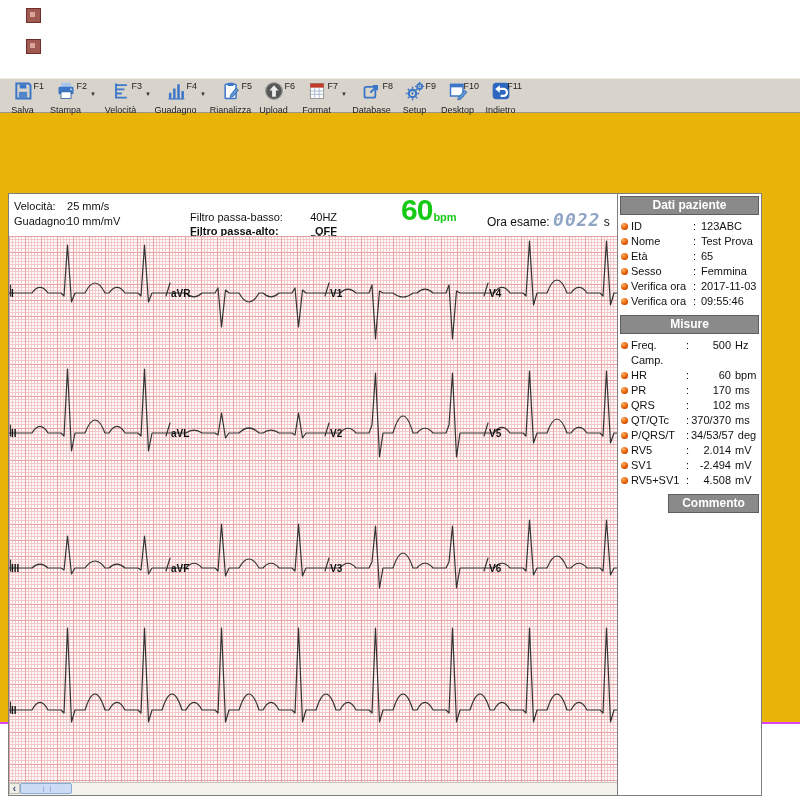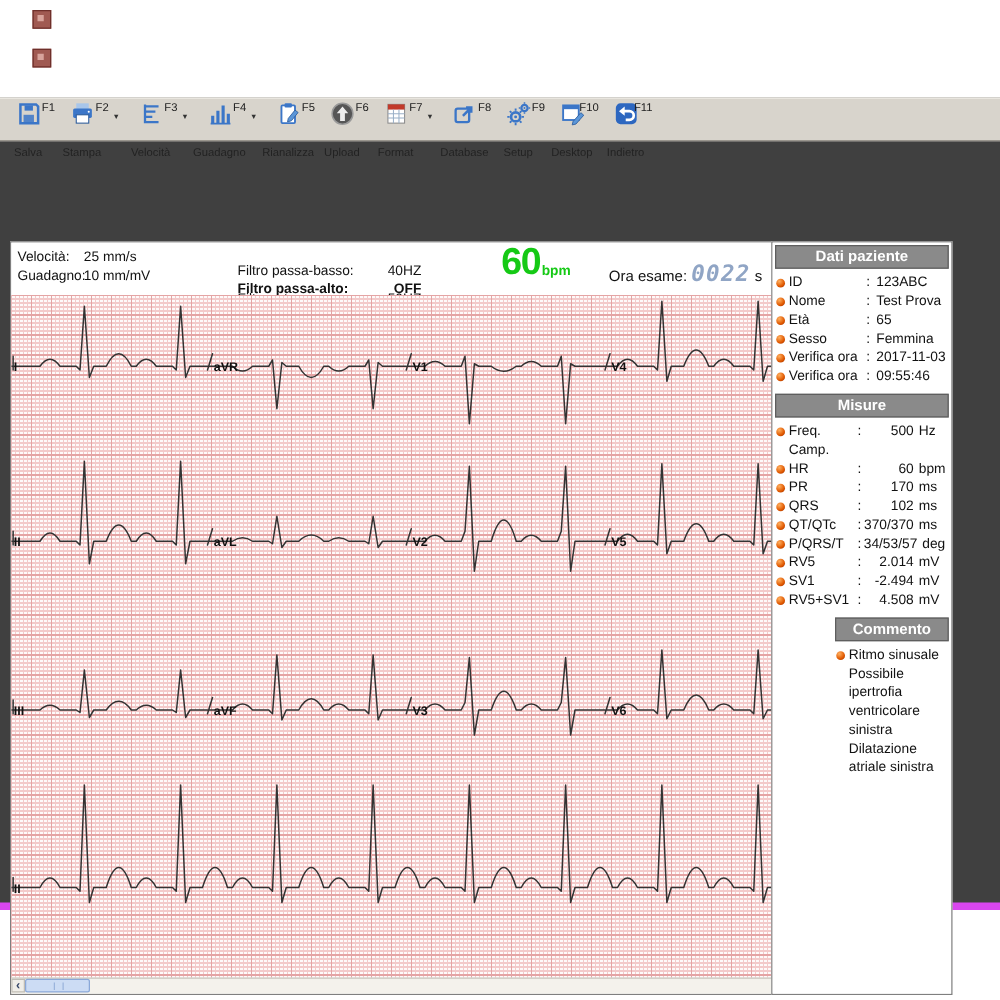--- a/index.html
+++ b/index.html
@@ -6,32 +6,32 @@
   .page{position:relative;width:800px;height:800px;background:#fff;overflow:hidden;
         font-family:"Liberation Sans",sans-serif;}
 
   
   .ph{position:absolute;width:13px;height:13px;background:#a05a52;border:1px solid #6e2f2a;}
   .ph::after{content:"";position:absolute;left:3px;top:3px;width:5px;height:5px;background:#d8a49c;}
   .ph1{left:26px;top:8px;}
   .ph2{left:26px;top:39px;}
 
   
-  .app{position:absolute;left:0;top:78px;width:800px;height:644px;background:#404040;
-       border-bottom:6px solid #d946ef;}
+  .app{position:absolute;left:0;top:78px;width:800px;height:644px;background:#eab308;
+       border-bottom:2px solid #d946ef;}
 
   
   .toolbar{position:absolute;left:0;top:0;width:100%;height:35px;box-sizing:border-box;
            display:flex;align-items:flex-start;padding:2px 0 0 1px;background:#d8d4cc;
            border-top:1px solid #eeebe5;border-bottom:1px solid #9a968e;}
   .tbtn{position:relative;width:43px;height:32px;text-align:center;flex:none;cursor:pointer;}
   .ticon{display:block;margin:0 auto;width:22px;height:20px;}
   .ticon svg{width:22px;height:20px;display:block;margin:0 auto;}
   .fkey{position:absolute;top:0;right:0;font-size:9px;color:#222;}
-  .tlabel{display:block;font-size:9px;color:#222;margin-top:16px;white-space:nowrap;}
+  .tlabel{display:block;font-size:9px;color:#222;margin-top:4px;white-space:nowrap;}
   .tdrop{width:12px;height:26px;flex:none;display:flex;align-items:center;justify-content:center;
          font-size:6px;color:#333;cursor:pointer;}
 
   
   .ecg-panel{position:absolute;left:8px;top:115px;width:640px;height:603px;background:#fff;
              border:1px solid #7f7f7f;box-sizing:border-box;overflow:hidden;}
   .infobar{position:absolute;left:0;top:0;right:0;height:42px;font-size:11px;color:#111;background:#fff;}
   .ib-row{position:absolute;white-space:nowrap;}
   .ib-col1-l{left:5px;width:50px;display:inline-block;}
   .ib-vel{left:5px;top:6px;} .ib-gua{left:5px;top:21px;}
@@ -391,23 +391,17 @@
               <span class="dot"></span>
               <span class="mlabel">RV5+SV1</span>
               <span class="mcolon">:</span>
               <span class="mvalue">4.508</span>
               <span class="munit">mV</span>
             </div>
           </div>
       </div>
       <div class="sec sec-comment">
         <div class="sec-h">Commento</div>
-        <div class="crow">
-          <span class="dot"></span>
-          <span class="ctext">Ritmo sinusale Possibile
-ipertrofia ventricolare sinistra
-Dilatazione atriale sinistra</span>
-        </div>
       </div>
     </div>
 
   </div>
 </div>
 
 </body></html>

